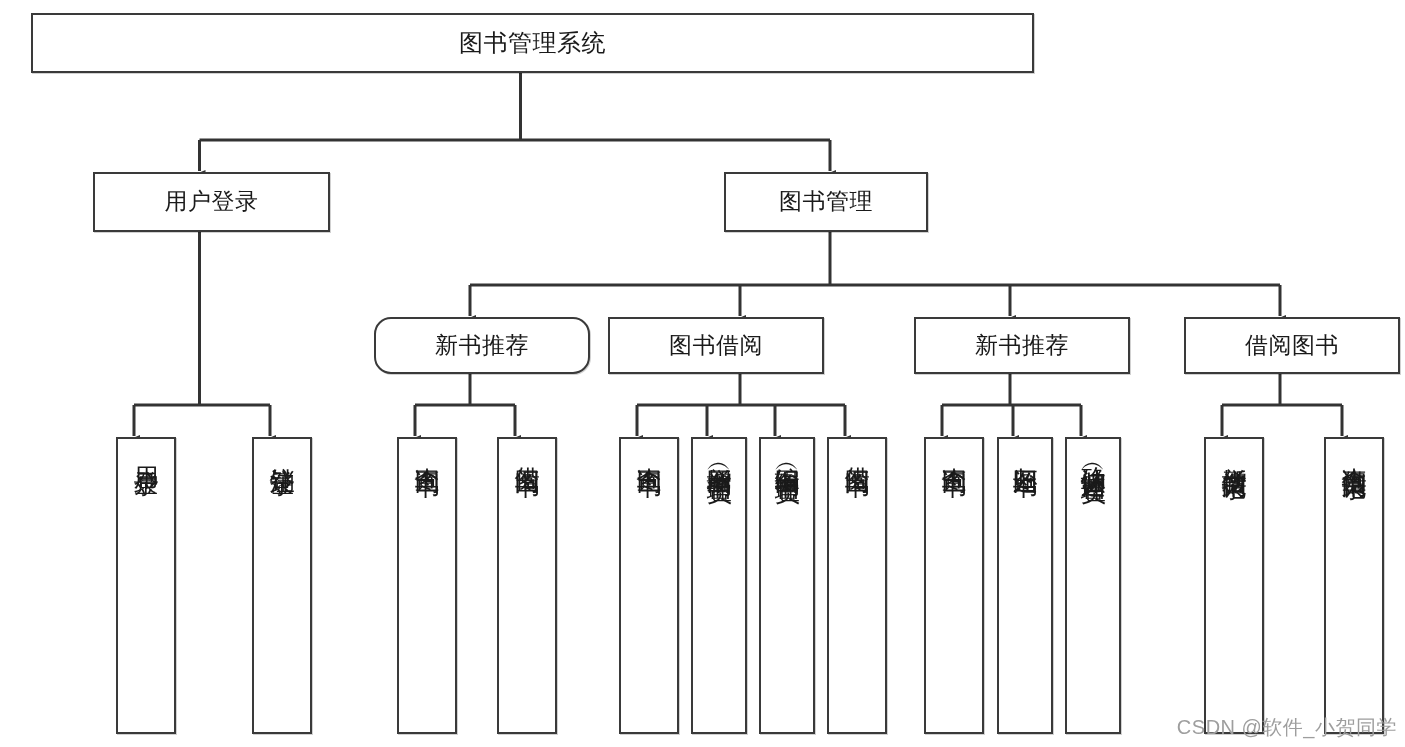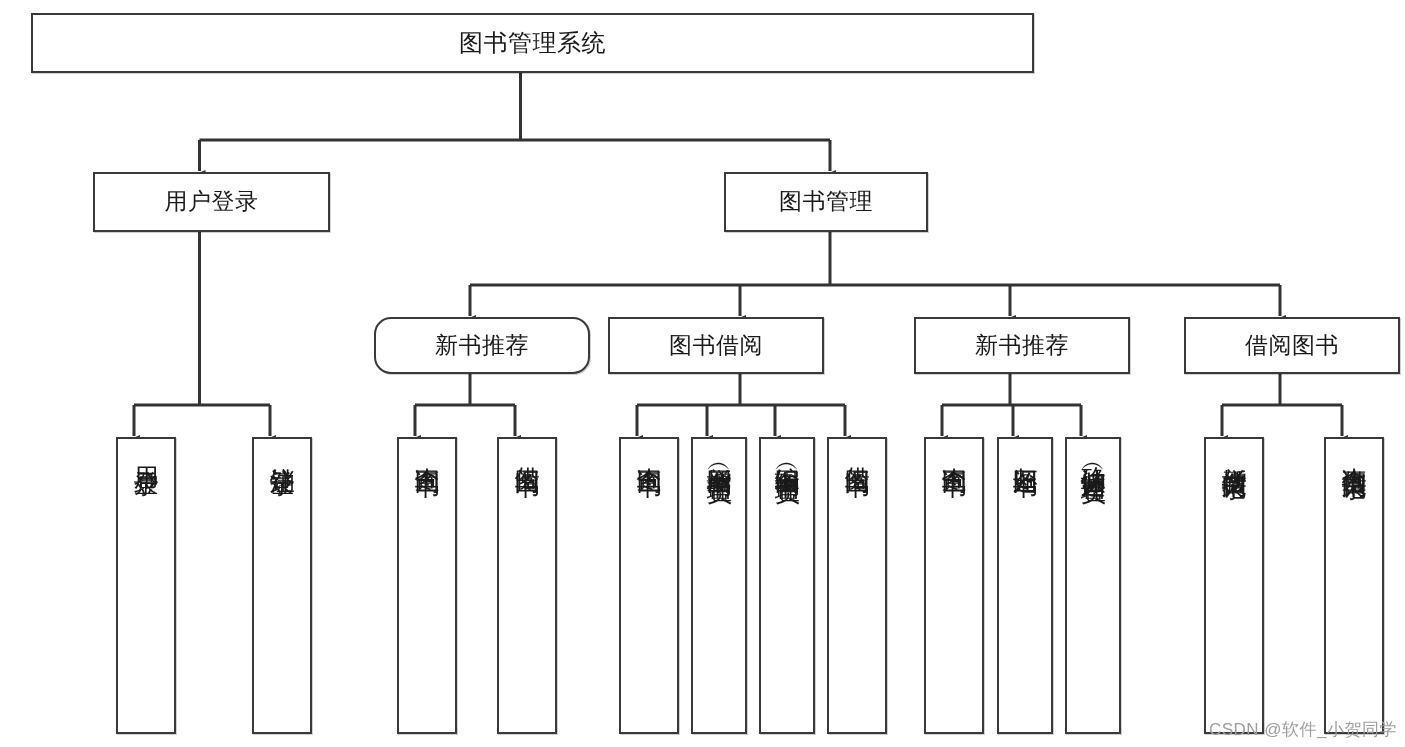--- a/index.html
+++ b/index.html
@@ -62,21 +62,21 @@
     text-orientation: upright;
     font-size: 25px;
     line-height: 1.1;
     letter-spacing: 2px;
     white-space: nowrap;
   }
   #watermark {
     position: absolute;
     right: 8px;
     bottom: 6px;
-    font-size: 17px;
+    font-size: 20px;
     color: #9e9e9e;
     letter-spacing: 0.5px;
     white-space: nowrap;
   }
 </style>
 </head>
 <body>
 
 <div id="canvas">
 

